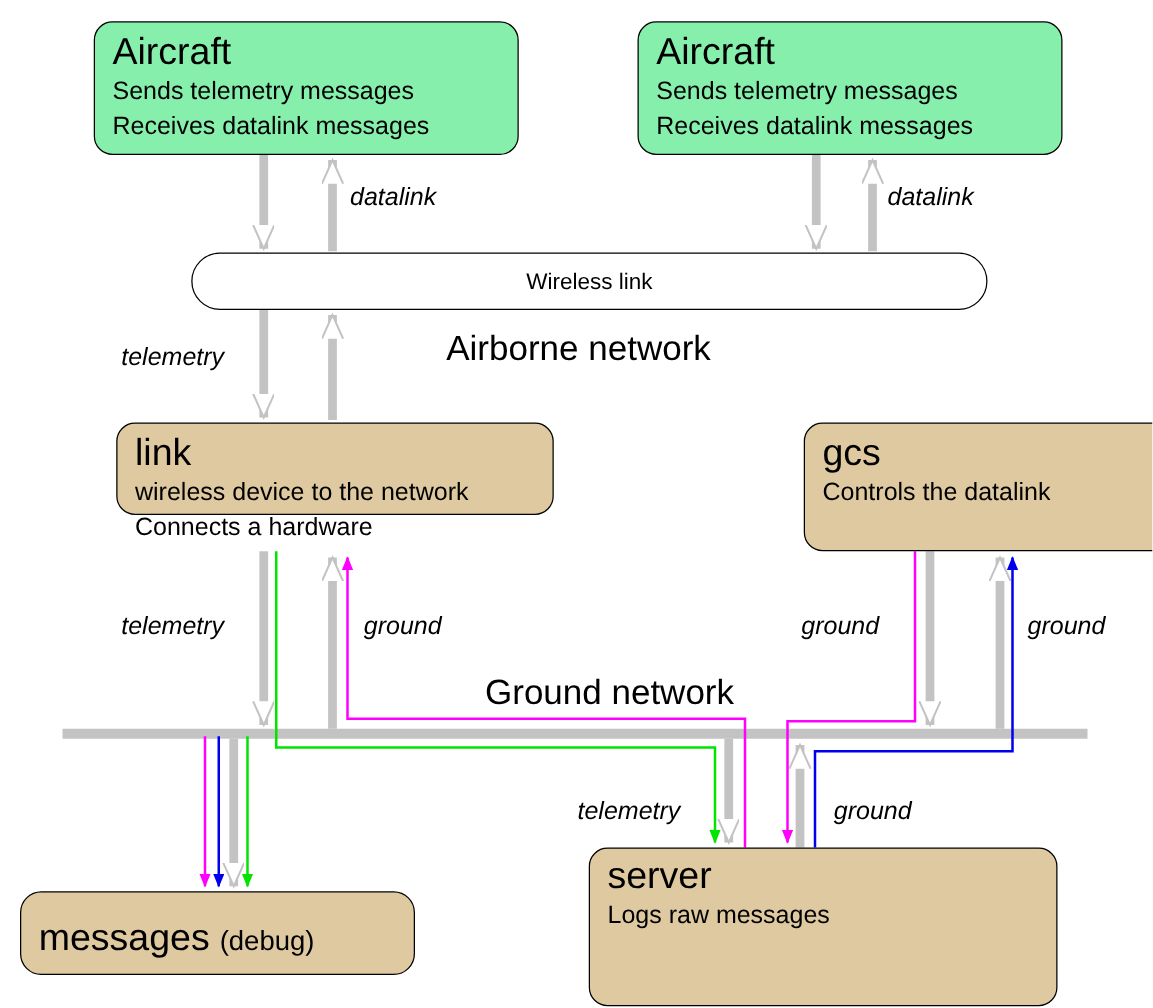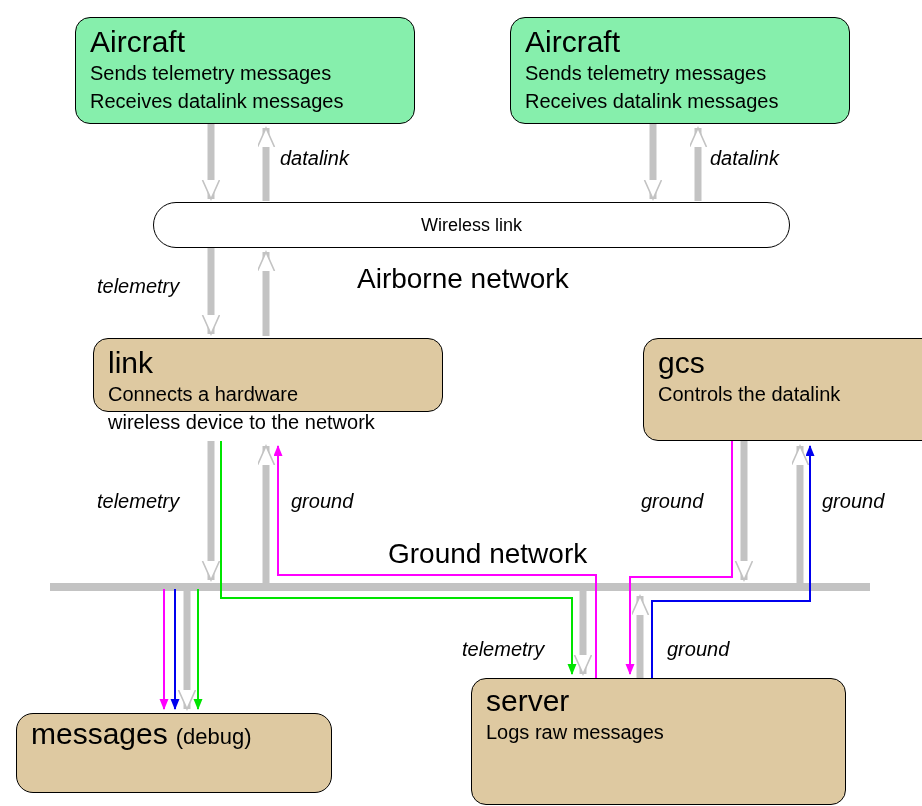--- a/index.html
+++ b/index.html
@@ -93,35 +93,35 @@
     <div class="line">Sends telemetry messages</div>
     <div class="line">Receives datalink messages</div>
   </div>
 
   <div class="stadium" style="left:153px;top:202px;width:637px;height:46px;">
     <span>Wireless link</span>
   </div>
 
   <div class="box module" style="left:75px;top:338px;width:350px;height:74px;margin-left:18px;">
     <div class="title">link</div>
+    <div class="line">wireless device to the network</div>
     <div class="line">Connects a hardware</div>
-    <div class="line">wireless device to the network</div>
   </div>
 
   <div class="box module" style="left:643px;top:338px;width:297px;height:103px;">
     <div class="title">gcs</div>
     <div class="line">Controls the datalink</div>
   </div>
 
   <div class="box module" style="left:471px;top:678px;width:375px;height:127px;padding-top:5px;">
     <div class="title">server</div>
     <div class="line">Logs raw messages</div>
   </div>
 
-  <div class="box module" style="left:16px;top:713px;width:316px;height:80px;padding-top:3px;border-radius:17px;">
+  <div class="box module" style="left:16px;top:713px;width:316px;height:67px;padding-top:20px;border-radius:17px;">
     <div class="title-row">
       <span class="title">messages</span>
       <span class="debug-suffix">(debug)</span>
     </div>
   </div>
 
   <div class="netlabel" style="left:357px;top:263px;">Airborne network</div>
   <div class="netlabel" style="left:388px;top:538px;">Ground network</div>
 
   <div class="edgelabel" style="left:280px;top:147px;">datalink</div>

